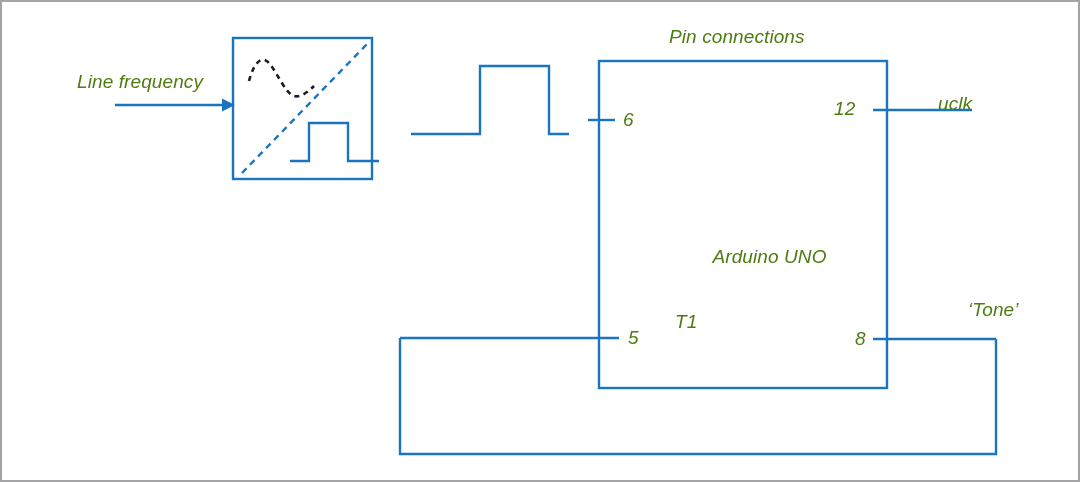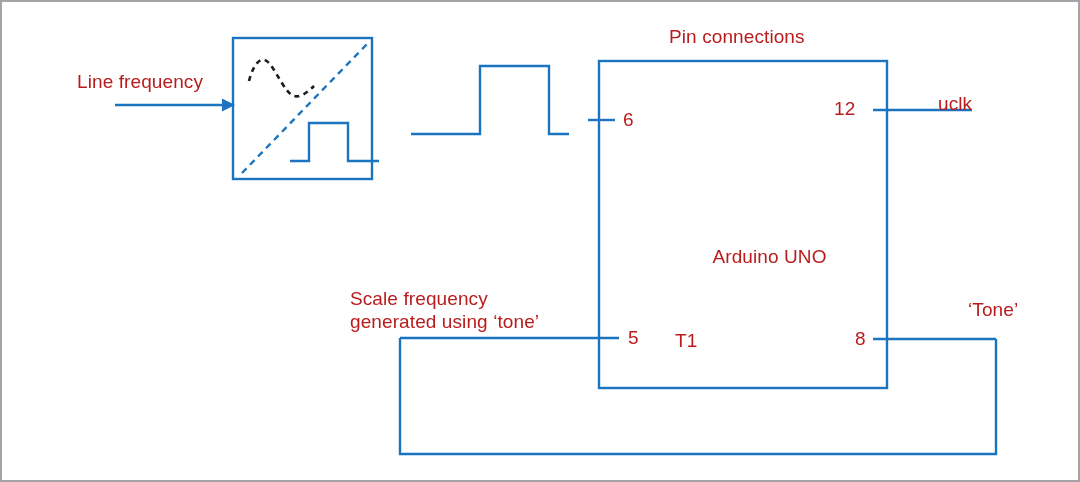--- a/index.html
+++ b/index.html
@@ -21,23 +21,24 @@
     position: absolute;
     left: 0;
     top: 0;
     width: 1080px;
     height: 482px;
   }
   .lbl {
     position: absolute;
     font-size: 19px;
     line-height: 22px;
-    color: #b91c1c;
+    color: #4d7c0f;
     white-space: nowrap;
     letter-spacing: 0.1px;
+    font-style: italic;
   }
   .lbl.center {
     text-align: center;
   }
   .two-line {
     line-height: 23px;
   }
 </style>
 </head>
 <body>
@@ -79,26 +80,22 @@
   <div class="lbl" style="left:667px; top:24px;">Pin connections</div>
 
   <div class="lbl" style="left:936px; top:91px;">uclk</div>
 
   <div class="lbl" style="left:621px; top:107px;">6</div>
 
   <div class="lbl" style="left:832px; top:96px;">12</div>
 
   <div class="lbl center" style="left:597px; top:244px; width:341px;">Arduino UNO</div>
 
-  <div class="lbl two-line" style="left:348px; top:285px;">
-    <div>Scale frequency</div>
-    <div>generated using ‘tone’</div>
-  </div>
 
   <div class="lbl" style="left:626px; top:325px;">5</div>
 
-  <div class="lbl" style="left:673px; top:328px;">T1</div>
+  <div class="lbl" style="left:673px; top:309px;">T1</div>
 
   <div class="lbl" style="left:853px; top:326px;">8</div>
 
   <div class="lbl" style="left:966px; top:297px;">‘Tone’</div>
 
 </div>
 
 </body></html>

